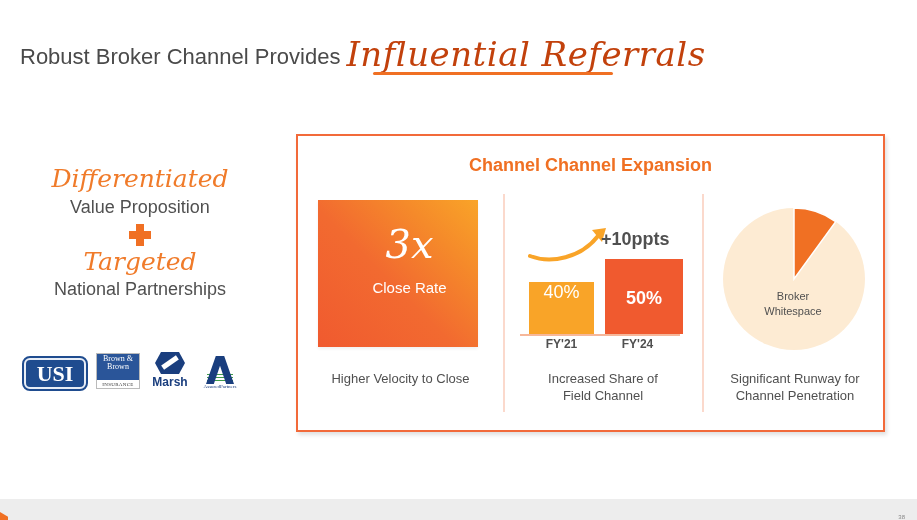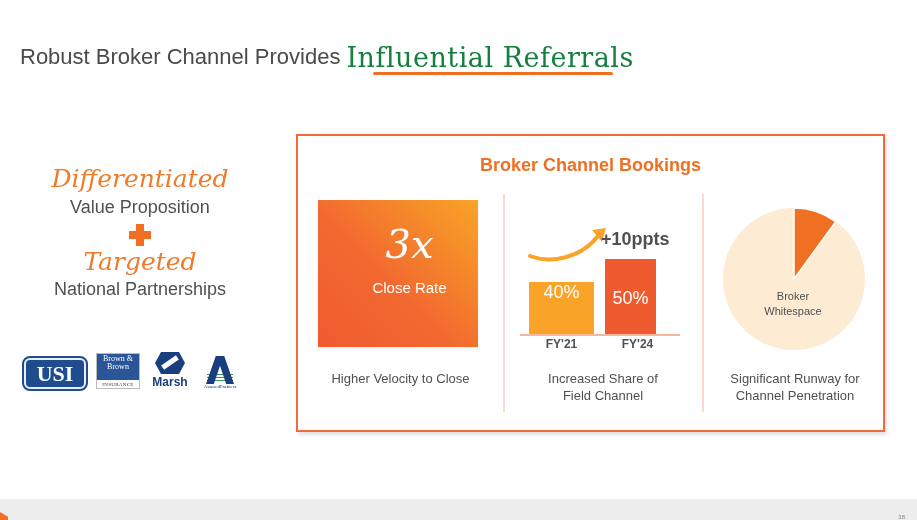--- a/index.html
+++ b/index.html
@@ -1,21 +1,21 @@
 <!DOCTYPE html>
 <html><head>
   <meta charset="utf-8">
   <style>
     * { margin: 0; padding: 0; box-sizing: border-box; }
     html, body { width: 917px; height: 520px; overflow: hidden; background: #ffffff; }
     body { position: relative; font-family: "Liberation Sans", sans-serif; color: #505050; }
 
     .title-wrap { position: absolute; left: 20px; top: 30px; height: 46px; display: flex; align-items: flex-end; }
     .title-main { font-size: 22px; color: #4a4a4a; line-height: 1; padding-bottom: 8px; }
-    .title-script { font-family: "DejaVu Serif", serif; font-size: 27px; color: #15803d; margin-left: 6px; line-height: 1; padding-bottom: 5px; font-weight: 300; letter-spacing: 0.5px; position: relative; }
+    .title-script { font-family: "DejaVu Serif", serif; font-style: italic; font-size: 34px; color: #c2410c; margin-left: 6px; line-height: 1; padding-bottom: 5px; font-weight: 300; letter-spacing: 0.5px; position: relative; }
     .title-underline { position: absolute; left: 373px; top: 72px; width: 240px; height: 3px; background: #f07023; border-radius: 2px; }
 
     .left-col { position: absolute; left: 20px; top: 165px; width: 240px; text-align: center; }
     .script-word { font-family: "DejaVu Serif", serif; font-style: italic; font-size: 25px; color: #f07b2a; line-height: 1.1; }
     .left-sub { font-size: 18px; color: #505050; margin-top: 4px; }
     .plus { width: 22px; height: 22px; position: relative; margin: 6px auto 2px; }
     .plus::before, .plus::after { content: ""; position: absolute; background: #f07023; }
     .plus::before { left: 7px; top: 0; width: 8px; height: 22px; }
     .plus::after { left: 0; top: 7px; width: 22px; height: 8px; }
 
@@ -41,21 +41,21 @@
     .card-3x { position: absolute; left: 20px; top: 64px; width: 160px; height: 147px; background: linear-gradient(225deg, #f9a428 0%, #f58a2a 25%, #f26a30 55%, #f05a2f 100%); color: #fff; text-align: center; box-shadow: 0 2px 3px rgba(0,0,0,0.06); padding-left: 23px; }
     .card-3x-value { font-family: "DejaVu Serif", serif; font-style: italic; font-size: 40px; margin-top: 24px; line-height: 1; }
     .card-3x-label { font-size: 15px; margin-top: 15px; }
 
     .caption { position: absolute; text-align: center; font-size: 13px; color: #505050; line-height: 17px; }
 
     .bar-area { position: absolute; left: 222px; top: 85px; width: 160px; height: 120px; }
     .baseline { position: absolute; left: 0; top: 113px; width: 160px; height: 2px; background: #f6b79a; }
     .bar { position: absolute; bottom: 7px; color: #fff; font-size: 18px; text-align: center; }
     .bar-a { left: 9px; width: 65px; height: 52px; background: #f9a428; }
-    .bar-b { left: 85px; width: 51px; height: 75px; background: #f05a2f; }
+    .bar-b { left: 85px; width: 78px; height: 75px; background: #f05a2f; font-weight: bold; }
     .bar-a span { display: block; }
     .bar-b span { display: block; margin-top: 29px; }
     .bar-label { position: absolute; top: 201px; font-size: 12px; font-weight: bold; color: #505050; width: 65px; text-align: center; }
     .delta { position: absolute; left: 303px; top: 93px; font-size: 18px; font-weight: bold; color: #505050; }
     .arrow-svg { position: absolute; left: 228px; top: 90px; }
 
     .pie-svg { position: absolute; left: 424px; top: 71px; }
     .pie-label { position: absolute; left: 440px; top: 153px; width: 110px; text-align: center; font-size: 11px; color: #505050; line-height: 15px; }
 
     .footer { position: absolute; left: 0; top: 499px; width: 917px; height: 21px; background: #ededed; }
@@ -90,21 +90,21 @@
     <div class="marsh-text">Marsh</div>
   </div>
   <div class="logo-assured">
     <div class="assured-mark"></div>
     <div class="assured-stripes"></div>
     <div class="assured-text">AssuredPartners</div>
   </div>
 </div>
 
 <div class="panel">
-  <div class="panel-title">Broker Channel Bookings</div>
+  <div class="panel-title">Channel Channel Expansion</div>
   <div class="divider" style="left:205px;"></div>
   <div class="divider" style="left:404px;"></div>
 
   <div class="card-3x">
     <div class="card-3x-value">3x</div>
     <div class="card-3x-label">Close Rate</div>
   </div>
   <div class="caption" style="left:10px; top:234px; width:185px;">Higher Velocity to Close</div>
 
   <svg class="arrow-svg" width="90" height="40" viewBox="0 0 90 40">

